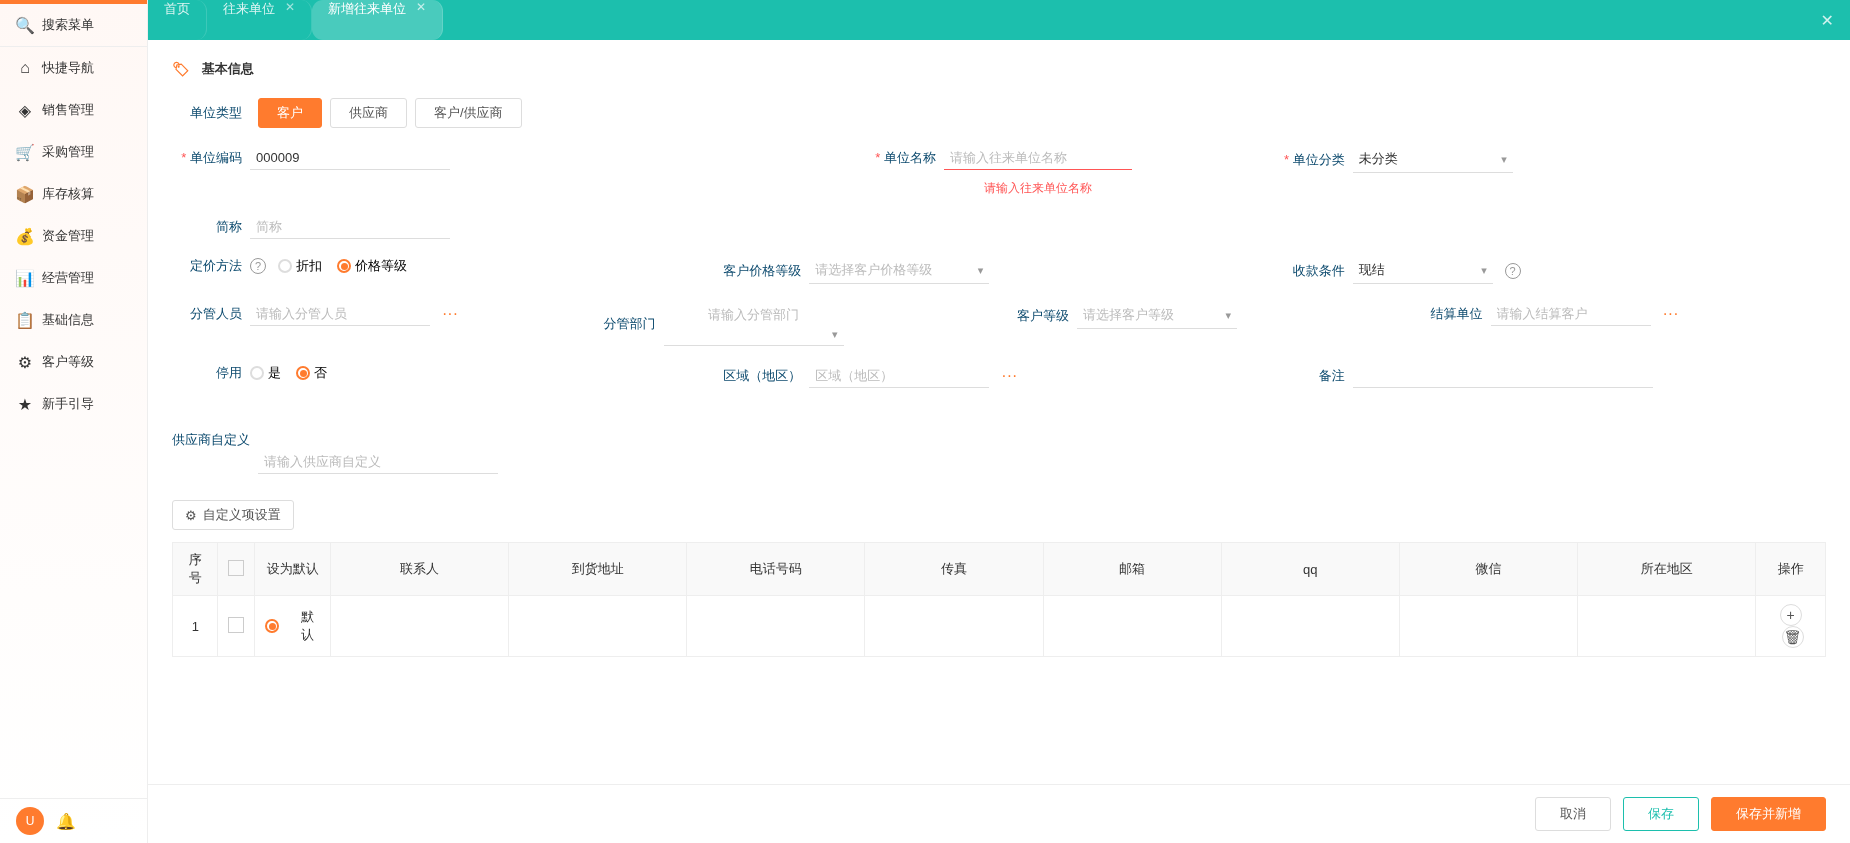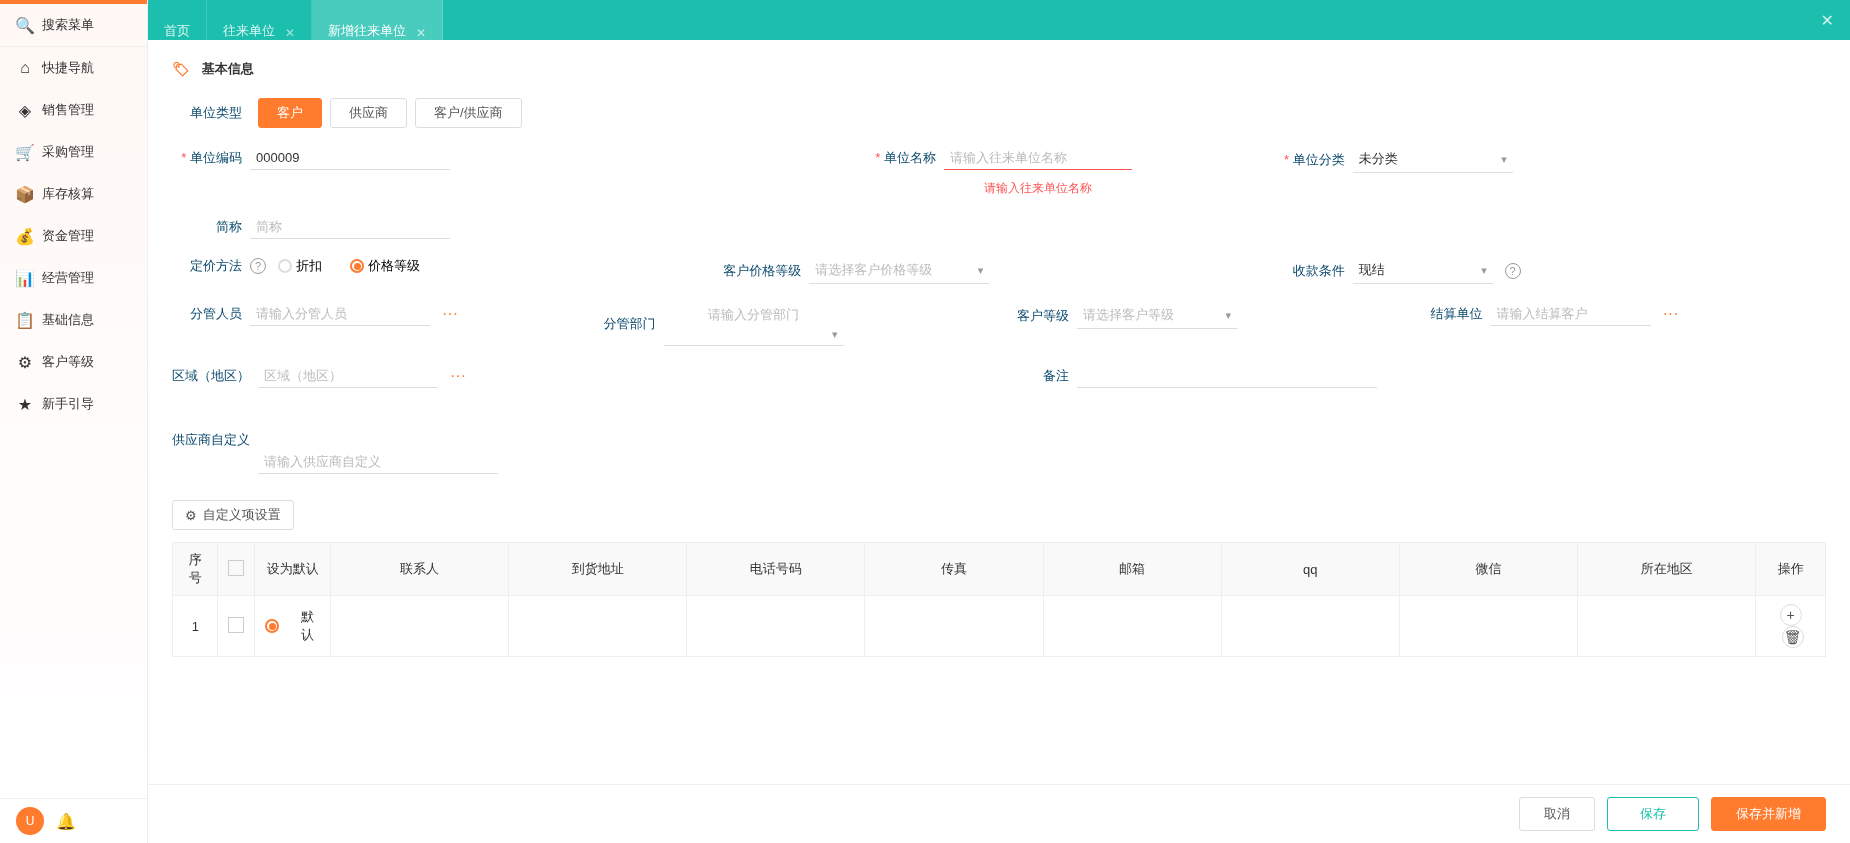--- a/index.html
+++ b/index.html
@@ -59,27 +59,28 @@
     
     .tab-bar {
       background: #1cbfad;
       display: flex;
       align-items: stretch;
       height: 40px;
       flex-shrink: 0;
     }
     .tab-item {
       display: flex;
-      align-items: flex-end;
+      align-items: flex-start;
       padding: 0 16px;
       cursor: pointer;
       color: rgba(255,255,255,0.85);
       font-size: 13px;
       gap: 6px;
       border-right: 1px solid rgba(255,255,255,0.15);
+      border-radius: 11px;
     }
     .tab-item.active {
       background: rgba(255,255,255,0.2);
       color: #fff;
       font-weight: 500;
     }
     .tab-close {
       font-size: 12px;
       opacity: 0.7;
       margin-left: 4px;
@@ -189,21 +190,21 @@
     .type-btn.active {
       background: #ff7b2e;
       border-color: #ff7b2e;
       color: #fff;
     }
 
     
     .radio-group {
       display: flex;
       align-items: center;
-      gap: 28px;
+      gap: 15px;
     }
     .radio-item {
       display: flex;
       align-items: center;
       gap: 4px;
       cursor: pointer;
     }
     .radio-circle {
       width: 14px;
       height: 14px;
@@ -328,21 +329,21 @@
     .btn-cancel {
       padding: 7px 24px;
       border: 1px solid #ddd;
       border-radius: 3px;
       background: #fff;
       color: #555;
       cursor: pointer;
       font-size: 13px;
     }
     .btn-save {
-      padding: 7px 32px;
+      padding: 7px 24px;
       border: 1px solid #1cbfad;
       border-radius: 3px;
       background: #fff;
       color: #1cbfad;
       cursor: pointer;
       font-size: 13px;
     }
     .btn-save-new {
       padding: 7px 24px;
       border: 1px solid #ff7b2e;
@@ -549,20 +550,33 @@
       </div>
       <div class="form-group">
         <span class="form-label">结算单位</span>
         <input type="text" class="form-input" placeholder="请输入结算客户" style="max-width: 160px;">
         <span class="ellipsis-btn">···</span>
       </div>
     </div>
 
 
     <div class="form-row">
+      <div class="form-group">
+        <span class="form-label">停用</span>
+        <div class="radio-group">
+          <div class="radio-item">
+            <div class="radio-circle"></div>
+            <span>是</span>
+          </div>
+          <div class="radio-item">
+            <div class="radio-circle checked"></div>
+            <span>否</span>
+          </div>
+        </div>
+      </div>
       <div class="form-group">
         <span class="form-label">区域（地区）</span>
         <input type="text" class="form-input" placeholder="区域（地区）" style="max-width: 180px;">
         <span class="ellipsis-btn">···</span>
       </div>
       <div class="form-group">
         <span class="form-label">备注</span>
         <input type="text" class="form-input-wide" placeholder="" style="max-width: 300px;">
       </div>
     </div>

